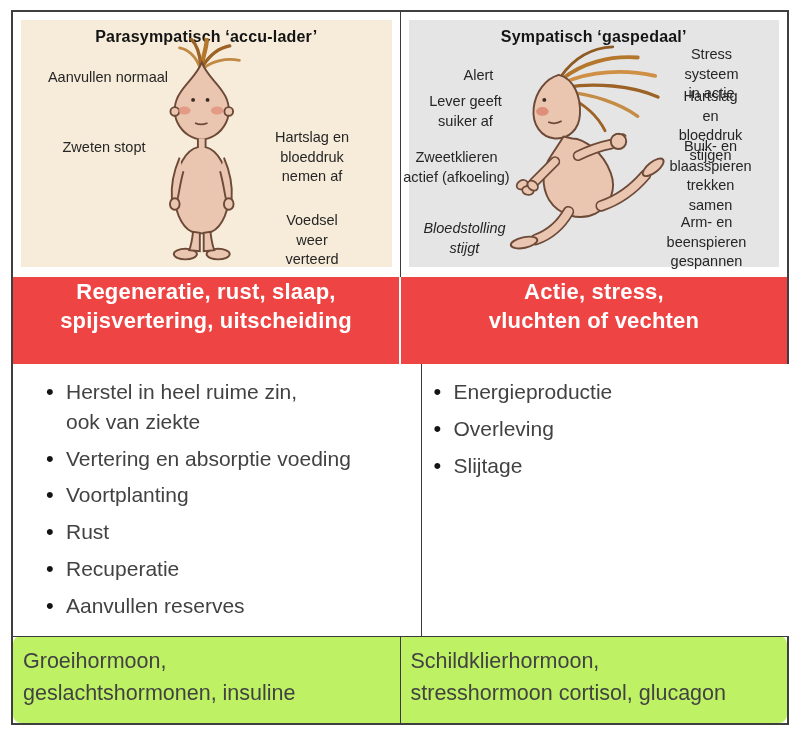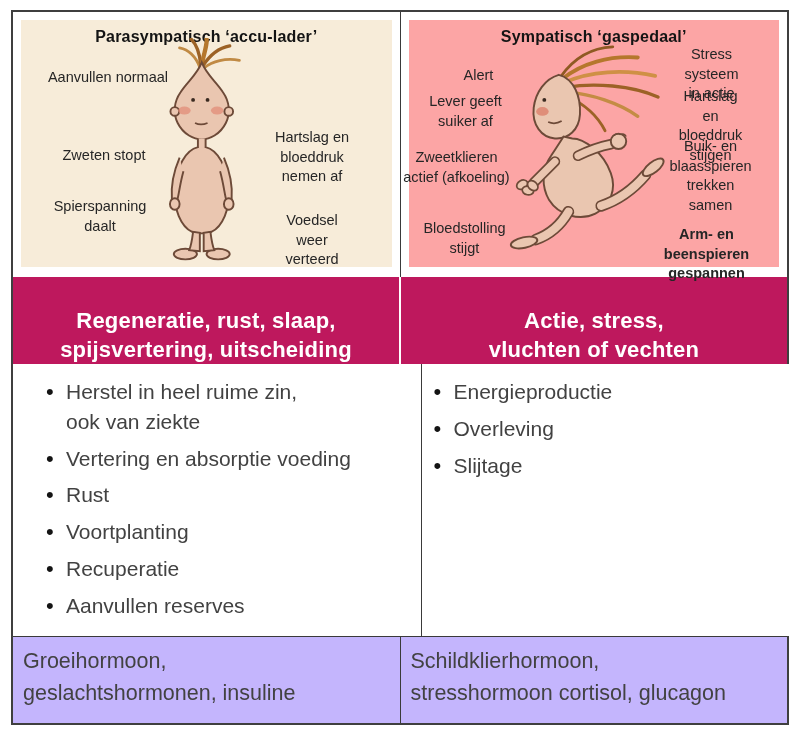--- a/index.html
+++ b/index.html
@@ -5,99 +5,97 @@
   html,body{margin:0;padding:0;background:#ffffff;}
   .canvas{
     position:relative;width:800px;height:735px;background:#ffffff;
     font-family:"Liberation Sans","DejaVu Sans",sans-serif;overflow:hidden;
   }
   .frame{
     position:absolute;left:11px;top:10px;width:778px;height:715px;
     border:2px solid #3f3f3f;box-sizing:border-box;
     display:flex;flex-direction:column;background:#ffffff;
   }
-  .row{display:flex;width:100%;}
+  .row{display:flex;width:100%;border-radius:8px;}
   .half{flex:1;position:relative;box-sizing:border-box;}
   .half.left{border-right:1.5px solid #3a3a3a;}
 
   
   .row-panels{height:265px;}
   .row-panels .half{padding:8px 8px 10px 8px;}
   .panel{position:relative;width:100%;height:100%;}
   .panel-parasym{background:#f7ecd9;}
-  .panel-sym{background:#fca5a5;}
+  .panel-sym{background:#e5e5e5;}
   .panel-title{
     position:absolute;top:8px;left:0;width:100%;text-align:center;
     font-weight:bold;font-size:16px;color:#141414;letter-spacing:.2px;
   }
   .plabel{
     position:absolute;transform:translate(-50%,-50%);
     text-align:center;white-space:pre-line;
     font-size:14.5px;line-height:1.35;color:#262626;z-index:2;
   }
   
   .l0{left:87px;top:58px;}   .r0{left:288px;top:58px;}
-  .l1{left:83px;top:136px;}  .r1{left:291px;top:137px;}
+  .l1{left:83px;top:128px;}  .r1{left:291px;top:137px;}
   .l2{left:79px;top:197px;}  .r2{left:291px;top:220px;}
   
   .sl0{left:70px;top:56px;}  .sr0{left:303px;top:54px;}
   .sl1{left:57px;top:92px;}  .sr1{left:302px;top:106px;}
   .sl2{left:48px;top:148px;} .sr2{left:302px;top:156px;}
-  .sl3{left:56px;top:219px;} .sr3{left:298px;top:234px;font-weight:bold;}
+  .sl3{left:56px;top:219px;font-style:italic;} .sr3{left:298px;top:222px;}
 
   .fig{position:absolute;z-index:1;}
   .fig-stand{left:50%;top:18px;transform:translateX(-54%);}
   .fig-run{left:72px;top:24px;}
 
   
   .row-header{height:87px;}
   .row-header .half{
-    background:#be185d;display:flex;align-items:flex-end;justify-content:center;
+    background:#ef4444;display:flex;align-items:flex-start;justify-content:center;
   }
   .row-header .half.left{border-right:2px solid #ffffff;}
   .header-text{
     color:#ffffff;font-weight:bold;font-size:22px;line-height:1.32;
     text-align:center;white-space:pre-line;letter-spacing:.2px;
   }
 
   
   .row-bullets{height:272px;background:#ffffff;margin-left:21px;}
   .row-bullets .half{padding:13px 6px 0 11px;}
   ul.bullets{list-style:none;margin:0;padding:0;}
   ul.bullets li{
     position:relative;padding-left:21px;margin-bottom:7px;
     font-size:21px;line-height:1.42;color:#424242;white-space:pre-line;
   }
   ul.bullets li::before{
     content:"\2022";position:absolute;left:1px;top:-1px;color:#141414;font-size:22px;
   }
 
   
-  .row-hormones{flex:1;background:#c4b5fd;}
+  .row-hormones{flex:1;background:#bef264;}
   .row-hormones .half{border-top:1.5px solid #3a3a3a;padding:9px 8px 0 10px;}
   .hormones-text{
     font-size:21.5px;line-height:1.48;color:#424242;white-space:pre-line;
   }
 </style>
 </head>
 <body>
 
 <div class="canvas">
   <div class="frame">
 
     <div class="row row-panels">
 
       <div class="half left">
         <div class="panel panel-parasym">
           <div class="panel-title">Parasympatisch ‘accu-lader’</div>
 
           <div class="plabel l0">Aanvullen normaal</div>
           <div class="plabel l1">Zweten stopt</div>
-          <div class="plabel l2">Spierspanning
-daalt</div>
           <div class="plabel r1">Hartslag en bloeddruk
 nemen af</div>
           <div class="plabel r2">Voedsel weer verteerd</div>
 
           <svg class="fig fig-stand" viewBox="0 0 110 232" width="106" height="224" aria-hidden="true">
             <g fill="none" stroke-linecap="round">
               <path d="M53,30 C49,20 42,12 32,10" stroke="#c08a44" stroke-width="3"></path>
               <path d="M54,28 C53,16 49,6 44,1" stroke="#9c6226" stroke-width="3.5"></path>
               <path d="M55,28 C57,16 61,6 60,1" stroke="#b5772c" stroke-width="4.5"></path>
               <path d="M56,29 C63,18 73,10 84,8" stroke="#9c6226" stroke-width="3.5"></path>
@@ -190,22 +188,22 @@
 vluchten of vechten</div>
       </div>
     </div>
 
     <div class="row row-bullets">
       <div class="half left">
         <ul class="bullets">
           <li>Herstel in heel ruime zin,
 ook van ziekte</li>
           <li>Vertering en absorptie voeding</li>
+          <li>Voortplanting</li>
           <li>Rust</li>
-          <li>Voortplanting</li>
           <li>Recuperatie</li>
           <li>Aanvullen reserves</li>
         </ul>
       </div>
       <div class="half">
         <ul class="bullets">
           <li>Energieproductie</li>
           <li>Overleving</li>
           <li>Slijtage</li>
         </ul>

